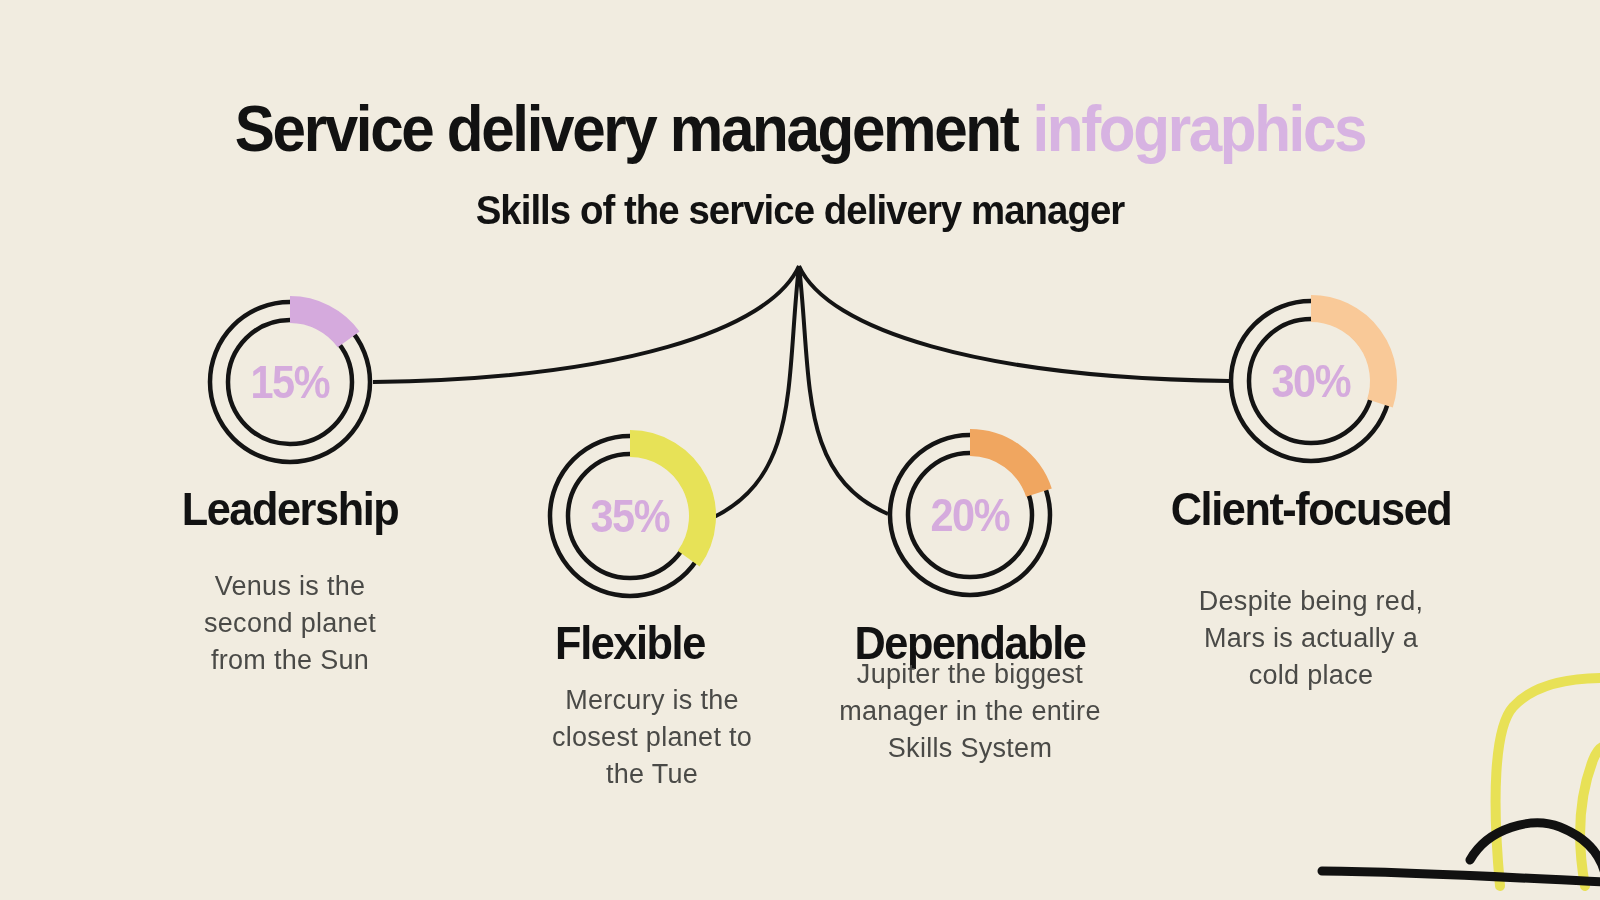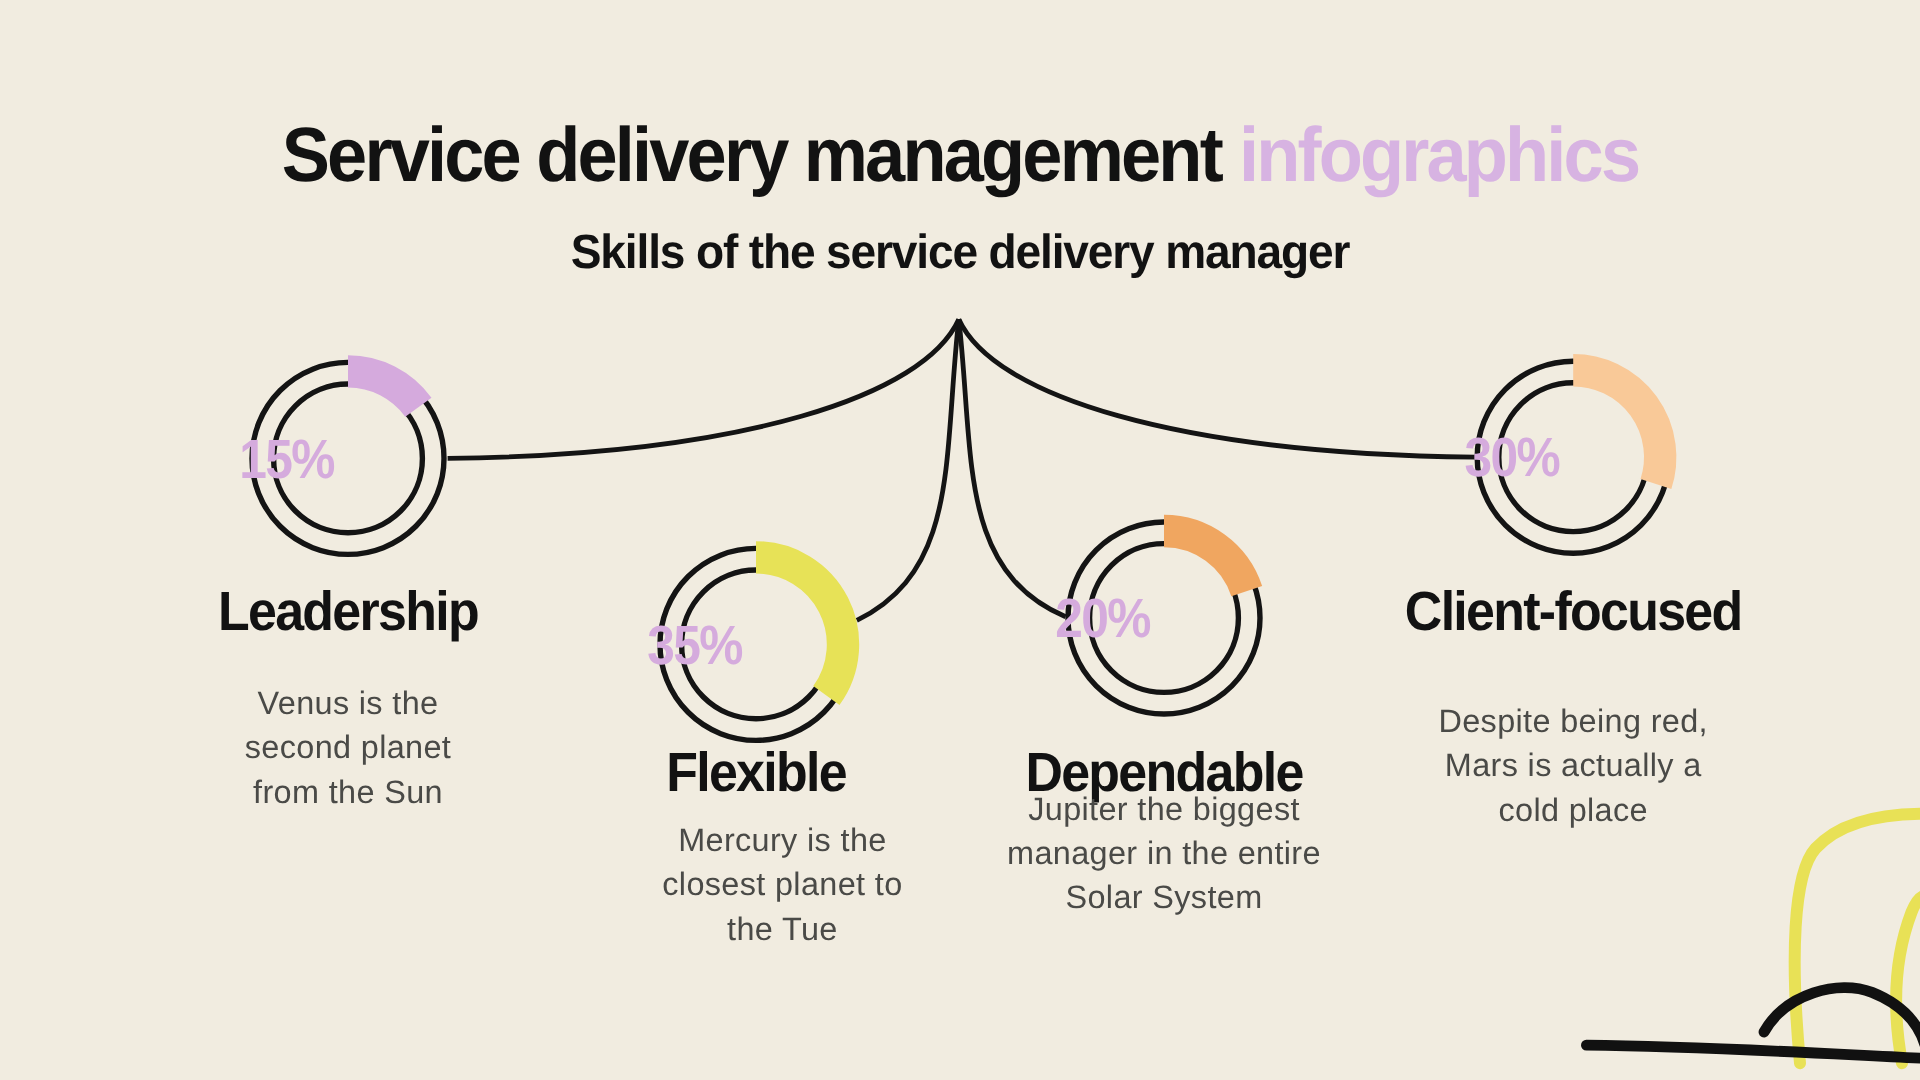--- a/index.html
+++ b/index.html
@@ -34,23 +34,23 @@
     color:var(--ink);font-weight:bold;font-size:40px;letter-spacing:-1px;white-space:nowrap;
   }
 
   
   svg.overlay{position:absolute;left:0;top:0;width:1600px;height:900px;}
   .conn{fill:none;stroke:var(--line);stroke-width:4;}
   .doodle-y{fill:none;stroke:#e8e156;stroke-width:10;stroke-linecap:round;}
   .doodle-b{fill:none;stroke:#111;stroke-width:9;stroke-linecap:round;}
 
   
-  .donut{position:absolute;width:190px;height:190px;display:flex;align-items:center;}
+  .donut{position:absolute;width:190px;height:190px;display:flex;align-items:center;justify-content:center;}
   #d0{left:195px;top:287px;}
-  #d1{left:535px;top:442px;}
+  #d1{left:535px;top:421px;}
   #d2{left:875px;top:420px;}
   #d3{left:1216px;top:286px;}
   .donut svg{position:absolute;left:0;top:0;}
   .ring{fill:none;stroke:var(--line);stroke-width:4.5;}
   .arc{fill:none;stroke-width:27;}
   .pct{
     position:relative;color:var(--lilac);font-weight:bold;font-size:46px;
     letter-spacing:-1.5px;transform:scaleX(0.9);white-space:nowrap;
   }
 
@@ -144,21 +144,21 @@
     <div>from the Sun</div>
   </div>
   <div class="skill-desc" id="p1">
     <div>Mercury is the</div>
     <div>closest planet to</div>
     <div>the Tue</div>
   </div>
   <div class="skill-desc" id="p2">
     <div>Jupiter the biggest</div>
     <div>manager in the entire</div>
-    <div>Solar System</div>
+    <div>Skills System</div>
   </div>
   <div class="skill-desc" id="p3">
     <div>Despite being red,</div>
     <div>Mars is actually a</div>
     <div>cold place</div>
   </div>
 
 </div>
 
 </body></html>

